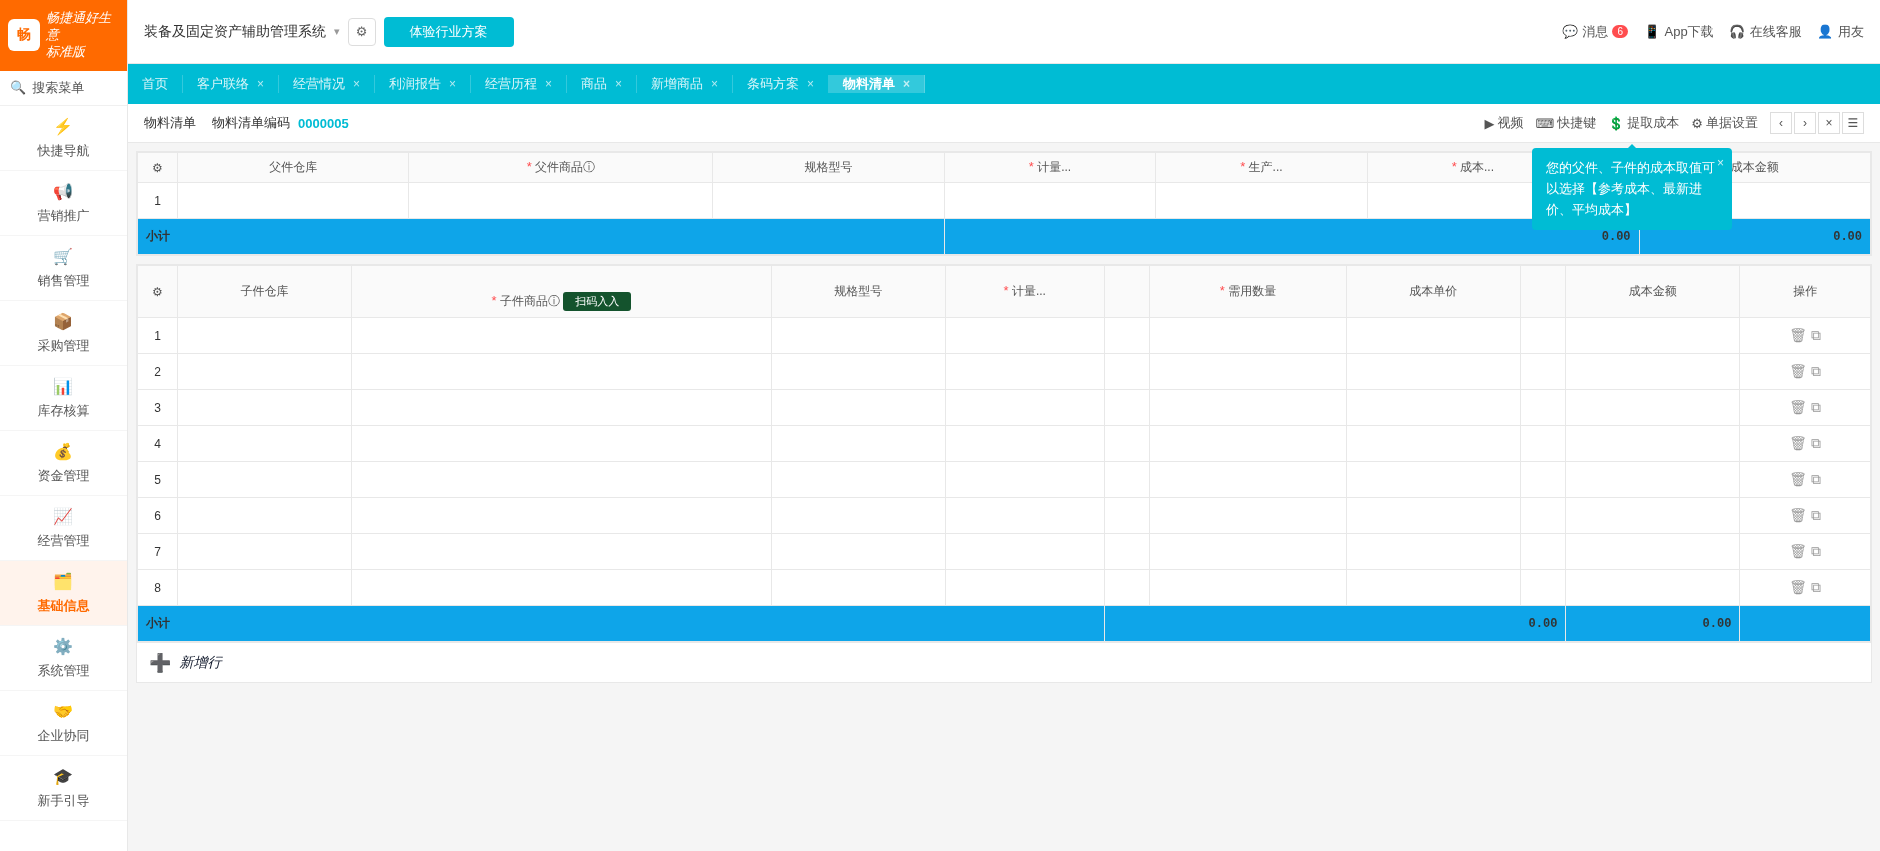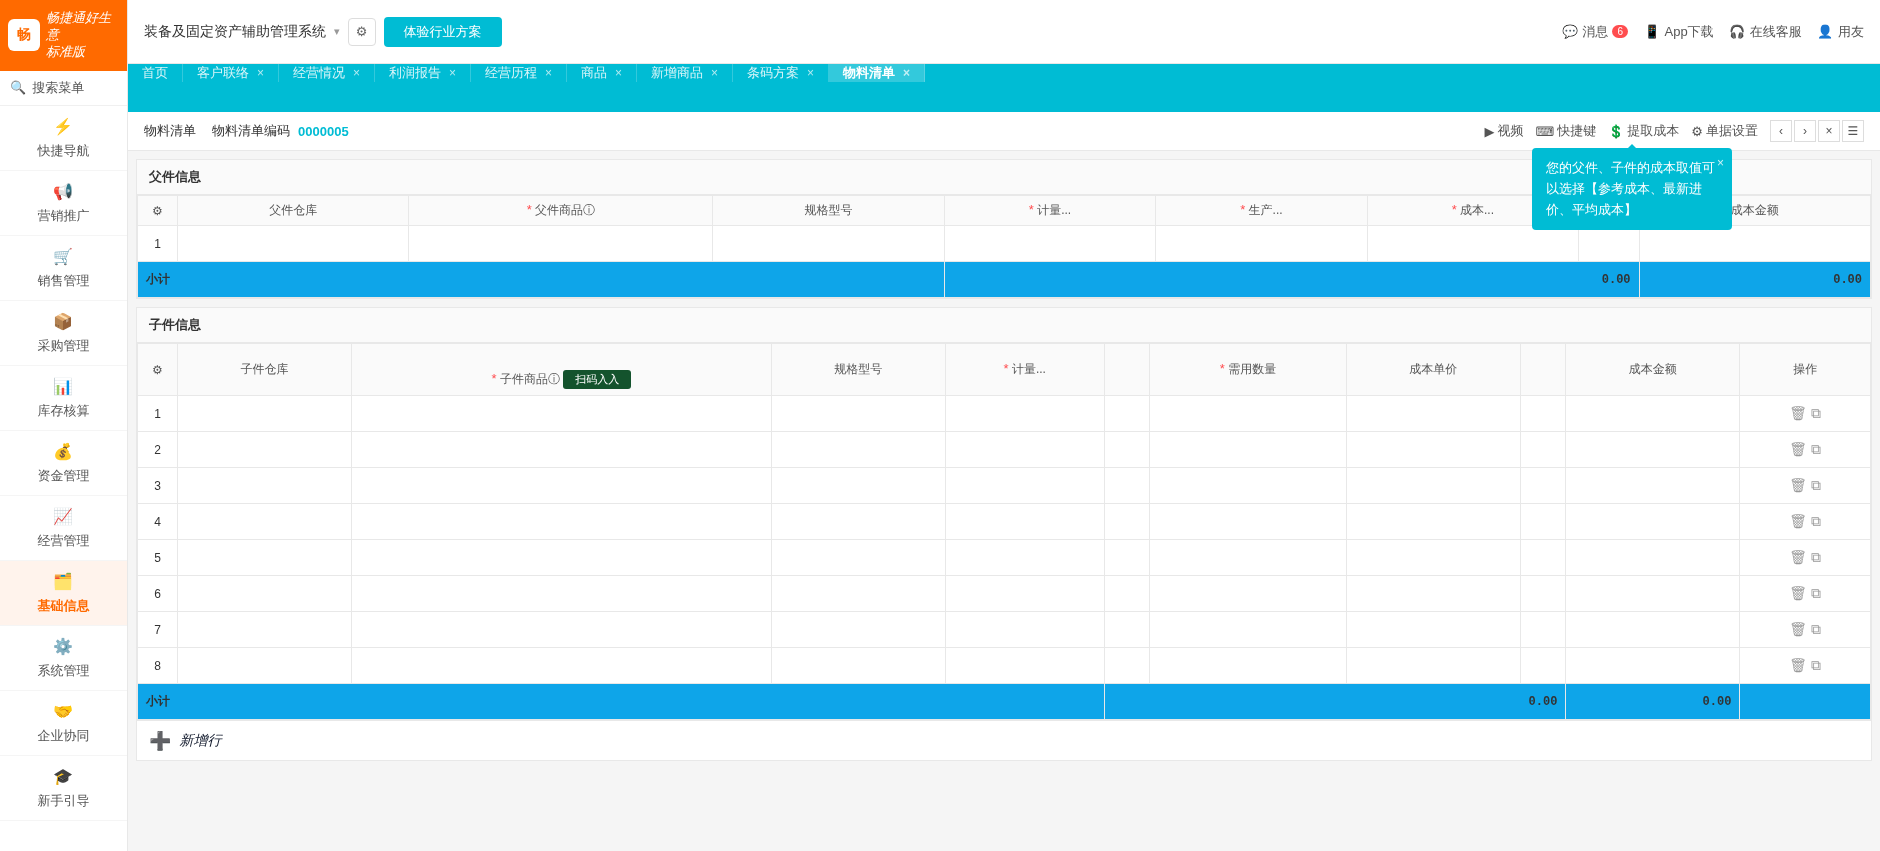--- a/index.html
+++ b/index.html
@@ -97,43 +97,43 @@
       border: 1px solid #ddd;
       border-radius: 4px;
       display: flex; align-items: center; justify-content: center;
       cursor: pointer; color: #666;
     }
     .trial-btn {
       background: #00bcd4;
       color: #fff;
       border: none;
       border-radius: 4px;
-      padding: 6px 20px;
+      padding: 6px 26px;
       cursor: pointer;
       font-size: 13px;
     }
     .header-right { display: flex; align-items: center; gap: 16px; }
     .header-action { display: flex; align-items: center; gap: 4px; color: #555; cursor: pointer; font-size: 13px; }
     .badge {
       background: #ff4d4f;
       color: #fff;
       border-radius: 10px;
       font-size: 10px;
       padding: 1px 5px;
       min-width: 16px;
       text-align: center;
     }
 
     
     .nav-tabs {
       background: #00bcd4;
       display: flex;
-      align-items: flex-start;
+      align-items: center;
       flex-shrink: 0;
-      height: 48px;
+      height: 40px;
       overflow-x: auto;
     }
     .nav-tab {
       display: flex;
       align-items: center;
       padding: 0 14px;
       color: rgba(255,255,255,0.85);
       cursor: pointer;
       font-size: 13px;
       gap: 4px;
@@ -465,21 +465,20 @@
         <div class="nav-arrows">
           <button class="nav-arrow-btn">‹</button>
           <button class="nav-arrow-btn">›</button>
           <button class="close-tab-btn">×</button>
           <button class="grid-view-btn">☰</button>
         </div>
       </div>
     </div>
 
     <div class="section">
-      <div class="section-title">父件信息</div>
       <table class="data-table">
         <thead>
           <tr>
             <th>⚙</th>
             <th>父件仓库</th>
             <th><span class="required">*</span> 父件商品ⓘ</th>
             <th>规格型号</th>
             <th><span class="required">*</span> 计量...</th>
             <th><span class="required">*</span> 生产...</th>
             <th><span class="required">*</span> 成本...</th>
@@ -502,21 +501,20 @@
           <tr class="subtotal">
             <td colspan="4" class="subtotal-label">小计</td>
             <td colspan="4" class="amount-value">0.00</td>
             <td class="amount-value">0.00</td>
           </tr>
         </tbody>
       </table>
     </div>
 
     <div class="section">
-      <div class="section-title">子件信息</div>
       <table class="data-table">
         <thead>
           <tr>
             <th style="width:40px">⚙</th>
             <th>子件仓库</th>
             <th><span class="required">*</span> 子件商品ⓘ <button class="scan-btn">扫码入入</button></th>
             <th>规格型号</th>
             <th><span class="required">*</span> 计量...</th>
             <th></th>
             <th><span class="required">*</span> 需用数量</th>

